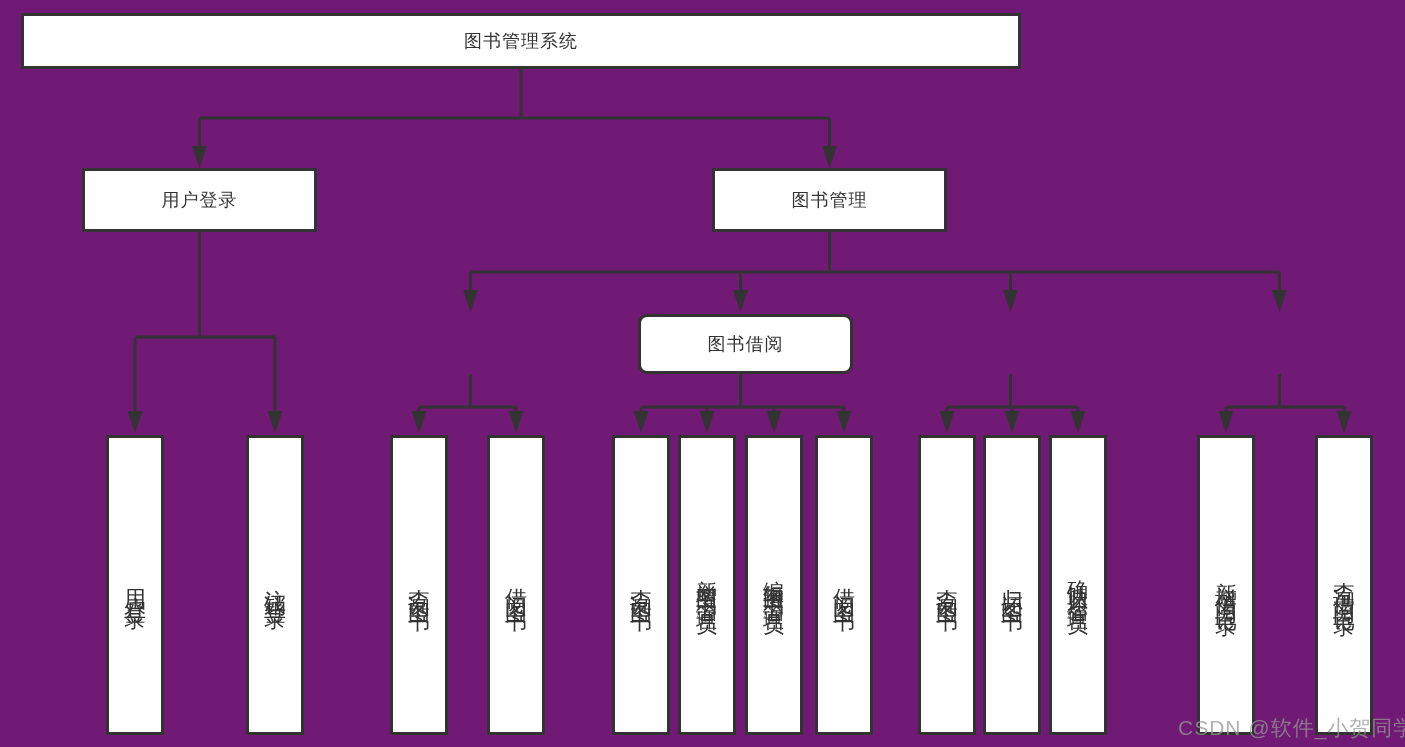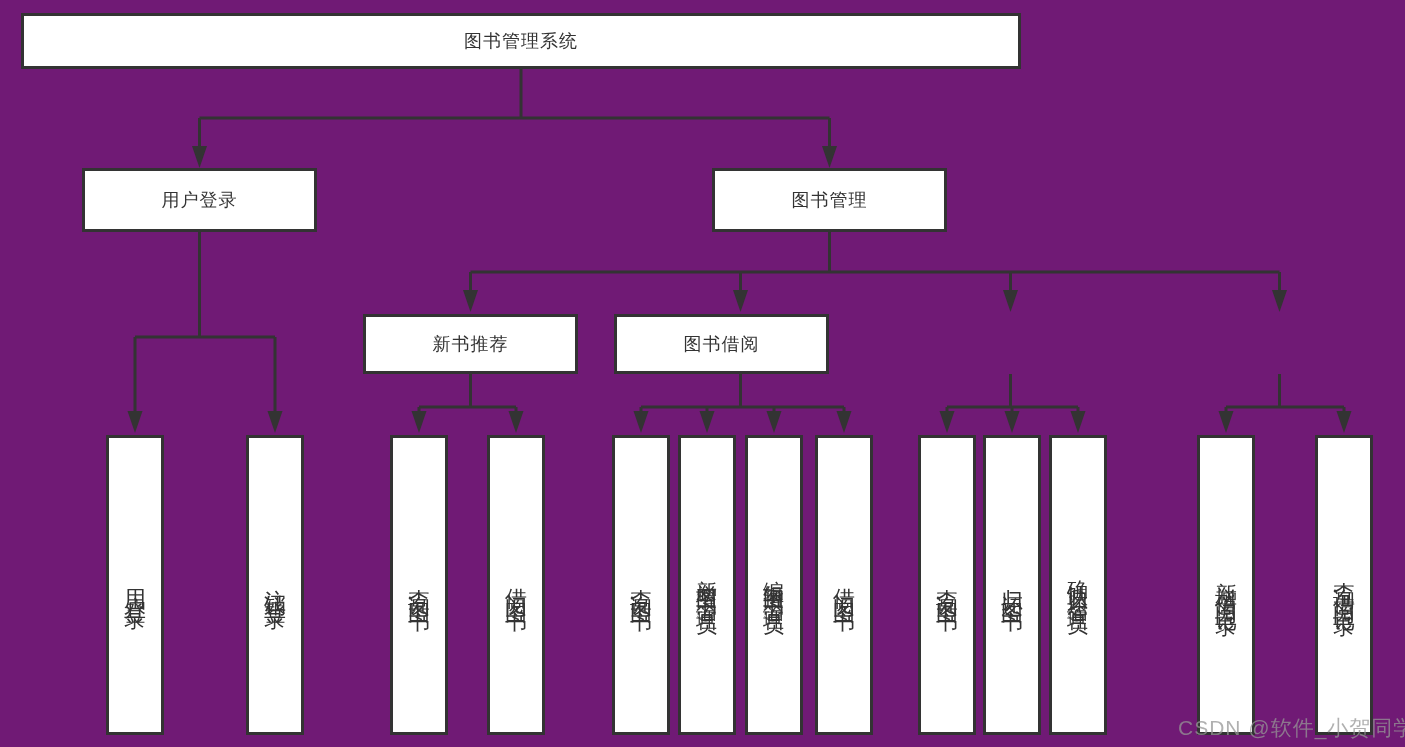--- a/index.html
+++ b/index.html
@@ -22,21 +22,21 @@
     align-items: center;
     justify-content: center;
     z-index: 2;
     font-size: 18px;
     letter-spacing: 1px;
   }
   .root { left: 21px;  top: 13px;  width: 1000px; height: 56px; }
   .l2a  { left: 82px;  top: 168px; width: 235px;  height: 64px; }
   .l2b  { left: 712px; top: 168px; width: 235px;  height: 64px; }
   .l3   { top: 314px; width: 215px; height: 60px; }
-  .l3-1 { left: 363px; }  .l3-2 { left: 614px; }
+  .l3-1 { left: 363px; }  .l3-2 { left: 638px; border-radius: 9px; }
   .l3-3 { left: 903px; }  .l3-4 { left: 1172px; }
   .leaf {
     top: 435px; width: 58px; height: 300px;
     writing-mode: vertical-rl;
     text-orientation: mixed;
     font-size: 22px;
     letter-spacing: 7px;
     line-height: 1;
   }
   .leaf-a1 { left: 106px; }  .leaf-a2 { left: 246px; }
@@ -94,21 +94,20 @@
       <polygon points="1218.5,411 1233.5,411 1226,433"></polygon>
       <polygon points="1336.5,411 1351.5,411 1344,433"></polygon>
     </g>
   </svg>
 
   <div class="node root">图书管理系统</div>
 
   <div class="node l2a">用户登录</div>
   <div class="node l2b">图书管理</div>
 
-  <div class="node l3 l3-1">新书推荐</div>
   <div class="node l3 l3-2">图书借阅</div>
 
   <div class="node leaf leaf-a1">用户登录</div>
   <div class="node leaf leaf-a2">注销登录</div>
 
   <div class="node leaf leaf-b1">查询图书</div>
   <div class="node leaf leaf-b2">借阅图书</div>
 
   <div class="node leaf leaf-c1">查询图书</div>
   <div class="node leaf leaf-long leaf-c2">新增图书（管理员）</div>

